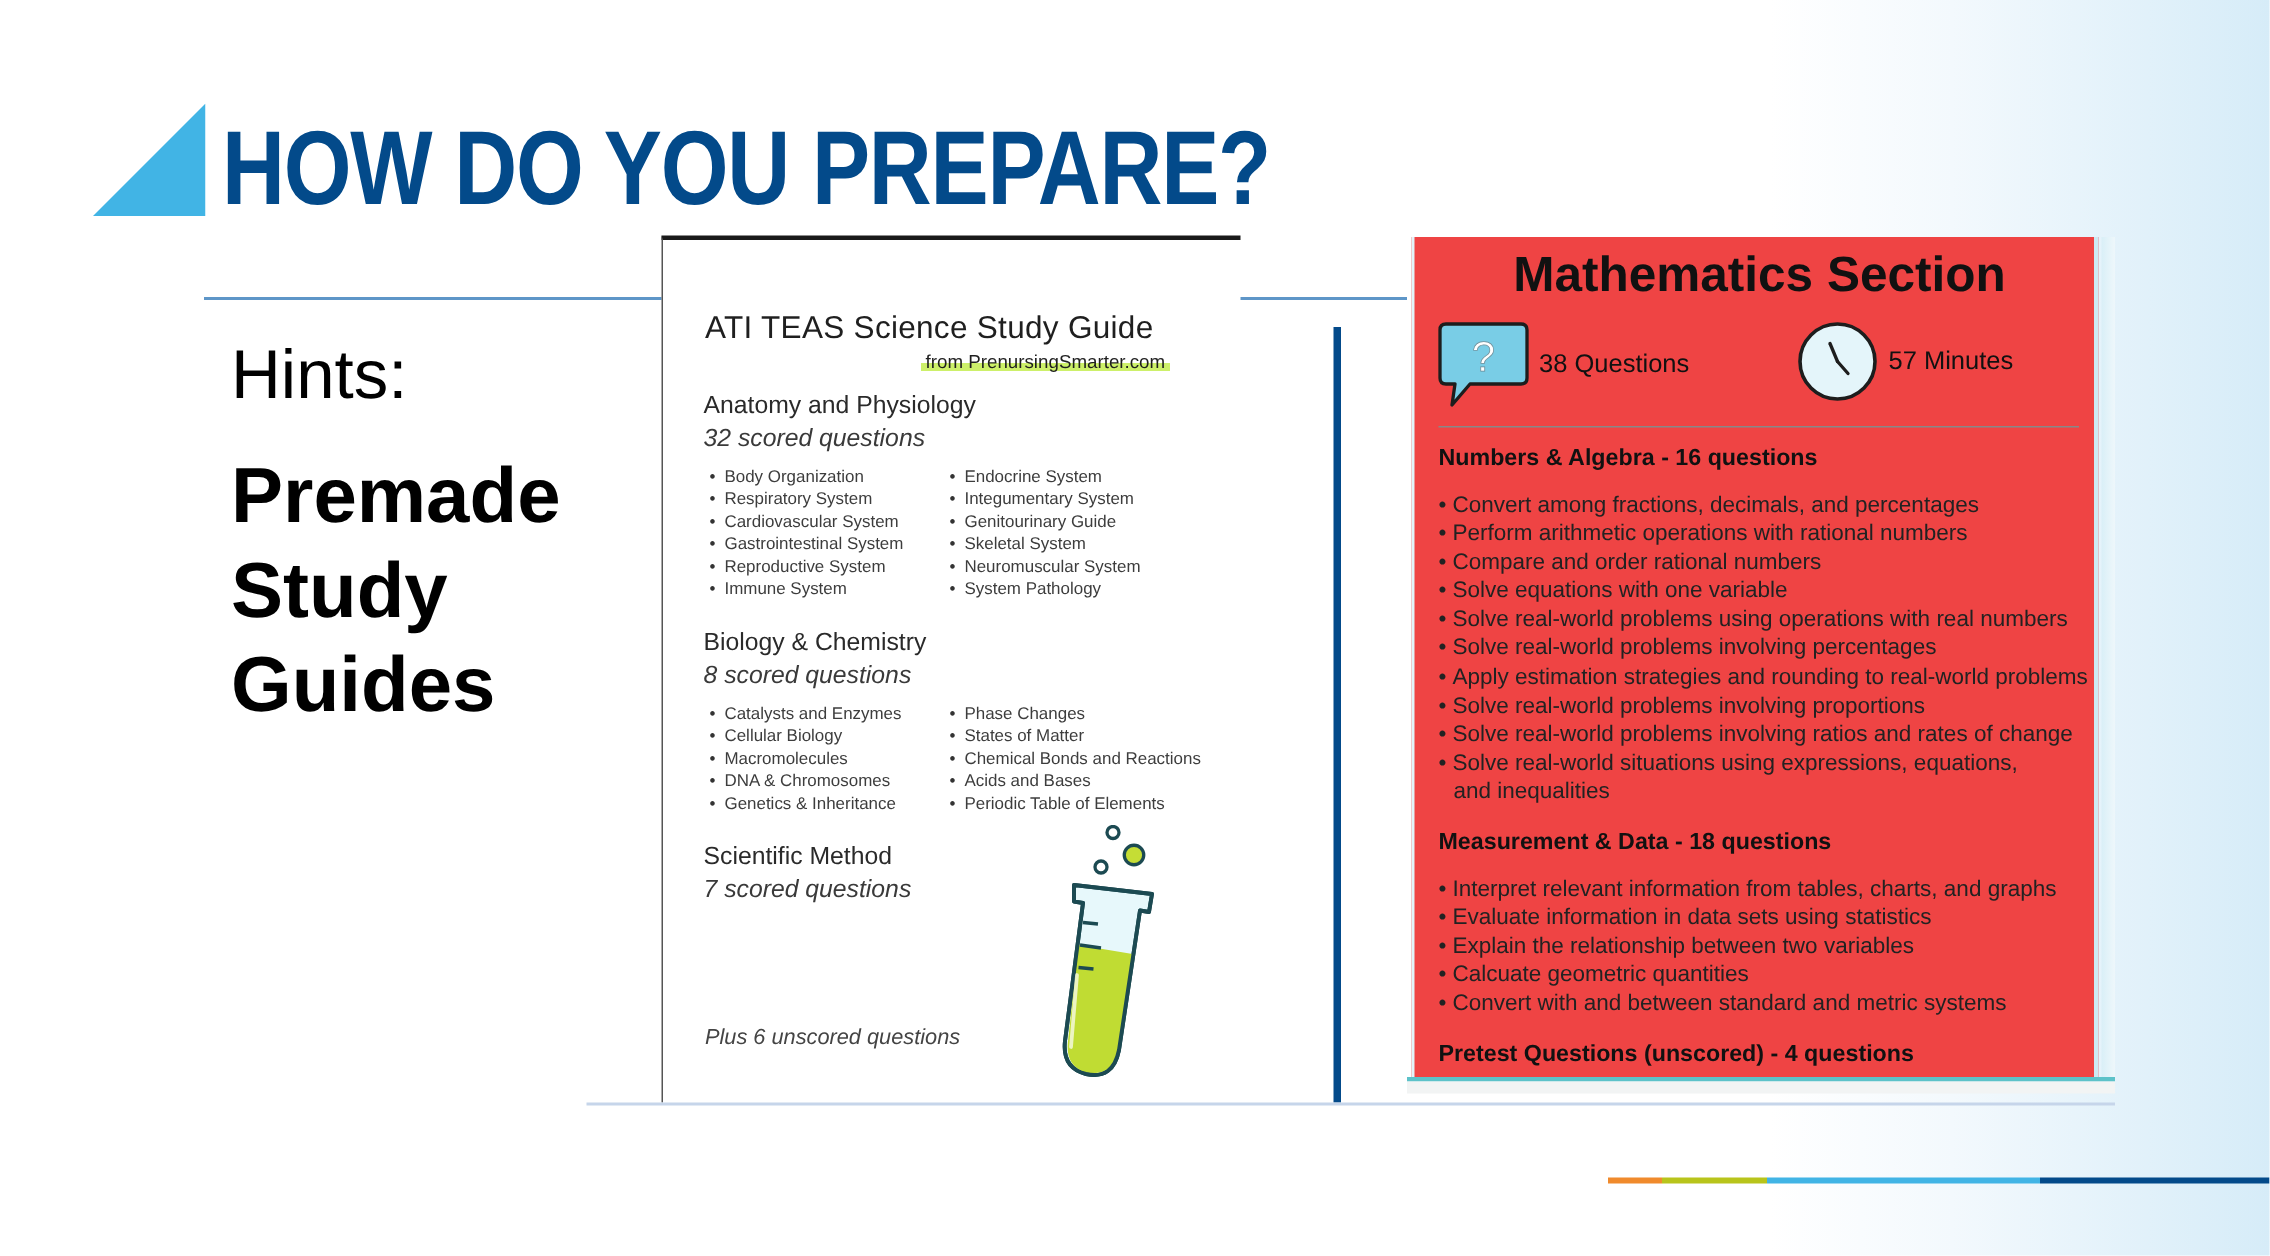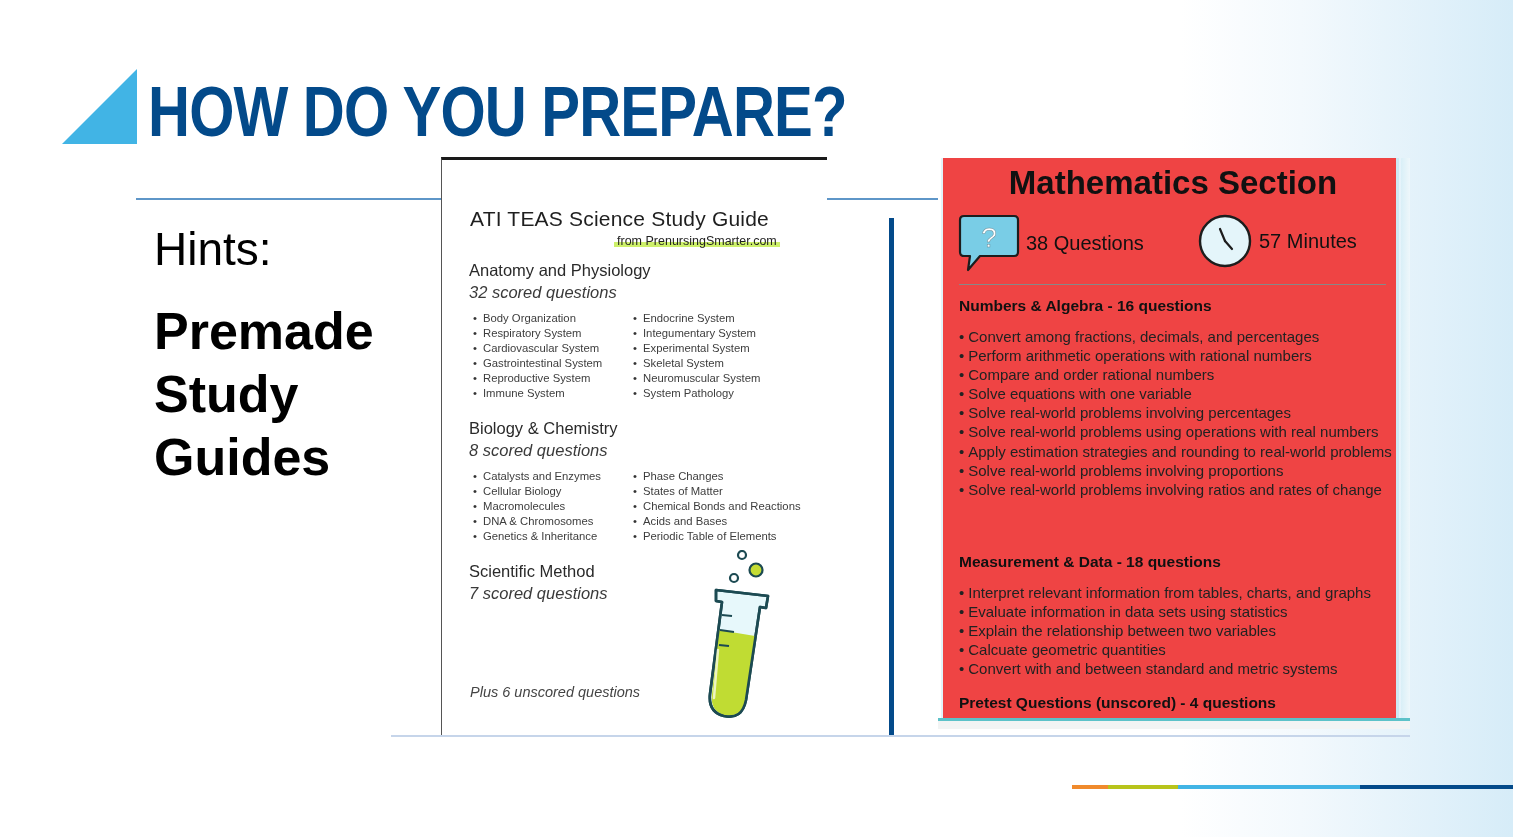--- a/index.html
+++ b/index.html
@@ -57,21 +57,21 @@
   .math-card {
     position: absolute; left: 941px; top: 158px; width: 458px; height: 560px;
     background: #ef4444; border-right: 3px solid #cdeaf4; border-left: 2px solid #e3f4fa;
     color: #1a1a1a; font-family: "DejaVu Sans", sans-serif;
   }
   .math-under { position: absolute; left: 938px; top: 718px; width: 472px; height: 3px; background: #5dc2c9; }
   .math-under2 { position: absolute; left: 938px; top: 721px; width: 472px; height: 8px; background: #f2f4f4; }
   .math-edge { position: absolute; left: 1401px; top: 158px; width: 9px; height: 560px; background: linear-gradient(90deg, #d9eff7, #eef7fb); }
   .math-title { position: absolute; left: 0; width: 460px; top: 6px; text-align: center; font-size: 33px; font-weight: 700; color: #111; font-family: "Liberation Sans", sans-serif; }
   .stat { position: absolute; top: 54px; display: flex; align-items: center; }
-  .stat .lbl { font-size: 20px; color: #111; margin-left: 6px; font-family: "Liberation Sans", sans-serif; }
+  .stat .lbl { font-size: 17px; color: #111; margin-left: 6px; font-family: "Liberation Sans", sans-serif; }
   .math-hr { position: absolute; left: 16px; top: 126px; width: 427px; height: 1px; background: #888; }
   .m-head { position: absolute; left: 16px; font-size: 15.5px; font-weight: 700; color: #111; font-family: "Liberation Sans", sans-serif; }
   .m-list { position: absolute; left: 16px; width: 435px; }
   .m-list li { list-style: none; font-size: 15px; line-height: 19.1px; color: #222; padding-left: 10px; text-indent: -10px; font-family: "Liberation Sans", sans-serif; }
   .m-list li::before { content: "•"; margin-right: 4px; }
 
   
   .footer-bar { position: absolute; left: 1072px; top: 785px; height: 4px; display: flex; }
   .footer-bar div { height: 4px; }
 </style>
@@ -101,21 +101,21 @@
 
     <div class="sci-sec" style="top:99px;">
       <div class="st">Anatomy and Physiology</div>
       <div class="sq">32 scored questions</div>
       <ul class="sci-list">
         <li>Body Organization</li>
         <li>Endocrine System</li>
         <li>Respiratory System</li>
         <li>Integumentary System</li>
         <li>Cardiovascular System</li>
-        <li>Experimental System</li>
+        <li>Genitourinary Guide</li>
         <li>Gastrointestinal System</li>
         <li>Skeletal System</li>
         <li>Reproductive System</li>
         <li>Neuromuscular System</li>
         <li>Immune System</li>
         <li>System Pathology</li>
       </ul>
     </div>
 
     <div class="sci-sec" style="top:257px;">
@@ -180,25 +180,26 @@
     </div>
 
     <div class="math-hr"></div>
 
     <div class="m-head" style="top:139px;">Numbers &amp; Algebra - 16 questions</div>
     <ul class="m-list" style="top:169px;">
       <li>Convert among fractions, decimals, and percentages</li>
       <li>Perform arithmetic operations with rational numbers</li>
       <li>Compare and order rational numbers</li>
       <li>Solve equations with one variable</li>
+      <li>Solve real-world problems using operations with real numbers</li>
       <li>Solve real-world problems involving percentages</li>
-      <li>Solve real-world problems using operations with real numbers</li>
       <li>Apply estimation strategies and rounding to real-world problems</li>
       <li>Solve real-world problems involving proportions</li>
       <li>Solve real-world problems involving ratios and rates of change</li>
+      <li style="width:400px;">Solve real-world situations using expressions, equations, and inequalities</li>
     </ul>
 
     <div class="m-head" style="top:395px;">Measurement &amp; Data - 18 questions</div>
     <ul class="m-list" style="top:425px;">
       <li>Interpret relevant information from tables, charts, and graphs</li>
       <li>Evaluate information in data sets using statistics</li>
       <li>Explain the relationship between two variables</li>
       <li>Calcuate geometric quantities</li>
       <li>Convert with and between standard and metric systems</li>
     </ul>

